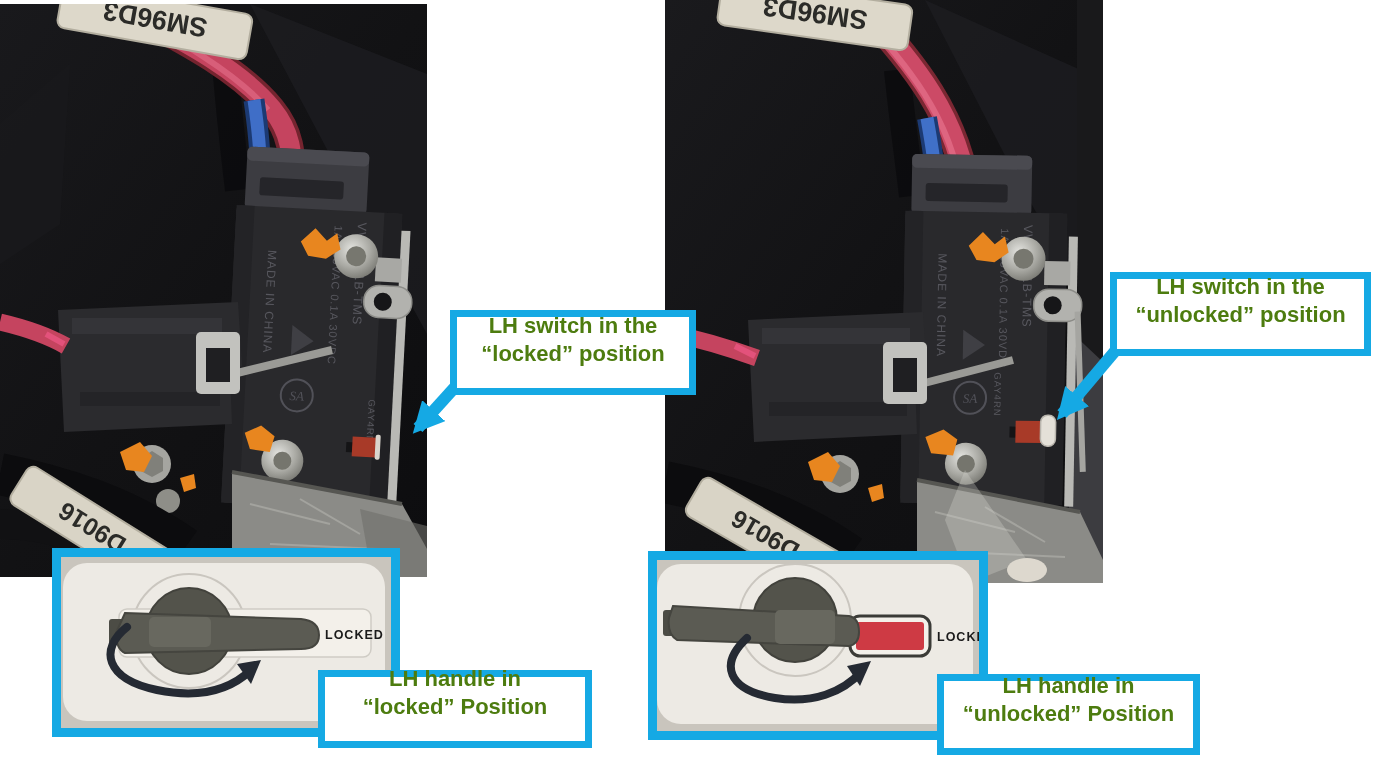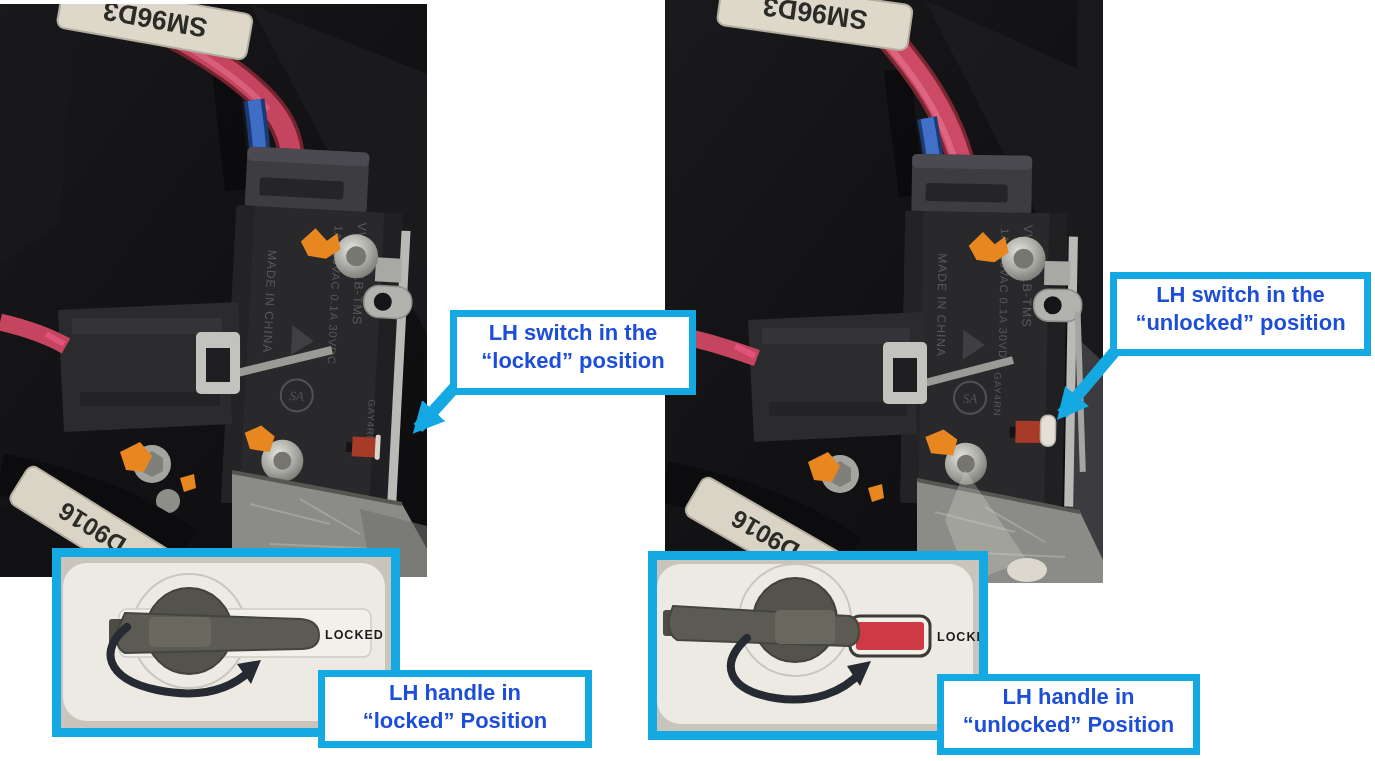--- a/index.html
+++ b/index.html
@@ -4,22 +4,22 @@
 <style>
   html,body{margin:0;padding:0;background:#ffffff;}
   #stage{position:relative;width:1375px;height:761px;background:#ffffff;overflow:hidden;
          font-family:"Liberation Sans",sans-serif;}
   .photo{position:absolute;overflow:hidden;background:#141416;z-index:1;}
   .photo svg{display:block;}
   .panel{position:absolute;box-sizing:border-box;border:9px solid #15a9e4;background:#737373;z-index:2;}
   .panel svg{display:block;}
   .arrows{position:absolute;left:0;top:0;width:1375px;height:761px;z-index:3;pointer-events:none;}
   .callout{position:absolute;box-sizing:border-box;border:7px solid #15a9e4;background:#ffffff;
-           color:#1d4ed8;font-weight:700;font-size:22px;line-height:28px;text-align:center;
-           display:flex;flex-direction:column;justify-content:flex-start;z-index:4;padding:2px 6px;}
+           color:#4d7c0f;font-weight:700;font-size:22px;line-height:28px;text-align:center;
+           display:flex;flex-direction:column;justify-content:flex-end;z-index:4;padding:20px 6px;}
   .emboss{fill:#5a5a61;opacity:.95;letter-spacing:1px;font-family:"Liberation Sans",sans-serif;}
   .labeltext{font-family:"Liberation Sans",sans-serif;font-weight:700;fill:#2b2b28;}
   .lockedtxt{font-family:"Liberation Sans",sans-serif;font-weight:700;fill:#1b1b1b;letter-spacing:1px;}
 </style>
 </head>
 <body>
 
 <div id="stage">
 
   <div class="photo" style="left:0;top:4px;width:427px;height:573px;">

